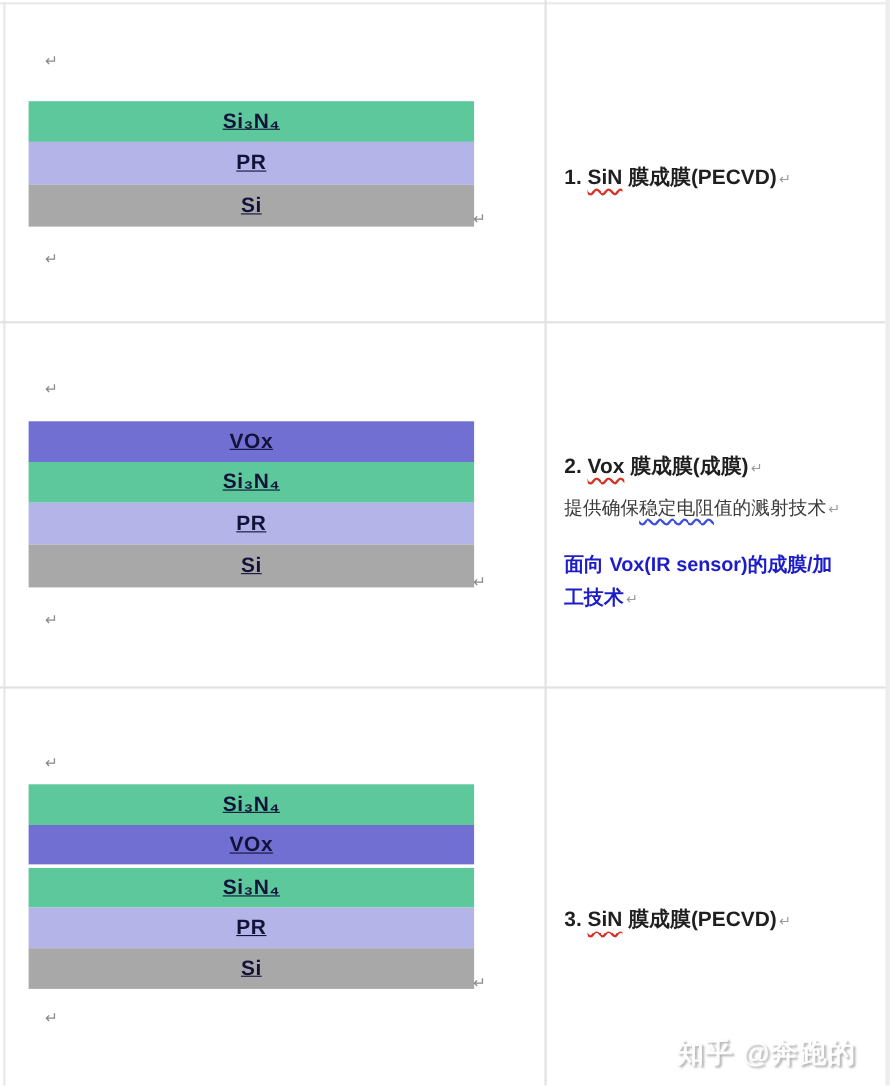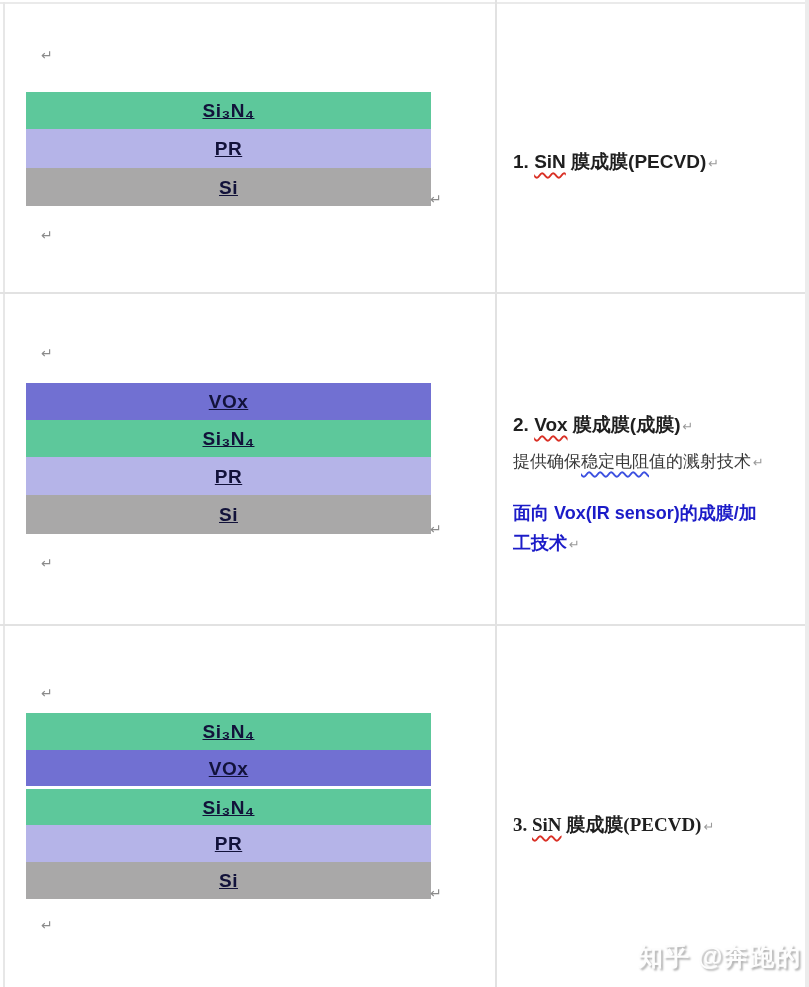--- a/index.html
+++ b/index.html
@@ -100,21 +100,21 @@
     font-size: 18px;
     font-weight: 700;
     color: #1c1cc8;
     line-height: 30px;
     width: 300px;
   }
 
   
   .watermark {
     position: absolute;
-    left: 638px;
+    left: 615px;
     top: 940px;
     font-size: 25px;
     font-weight: 700;
     letter-spacing: 1px;
     color: #fdfdfd;
     text-shadow: 2px 2px 2px #b4b4b4;
     white-space: nowrap;
   }
 </style>
 </head>
@@ -203,20 +203,20 @@
       </div>
       <div class="layer" style="height: 37px; background-color: rgb(169, 168, 168);">
         <span class="layer-label">Si</span>
       </div>
     </div>
     <span class="pmark" style="left:425px; top:260px;">↵</span>
     <span class="pmark" style="left:36px; top:292px;">↵</span>
   </div>
 
   <div class="cell cell-t3">
-    <div class="txt-block heading" style="top:188px;font-family:Liberation Serif, serif;">
+    <div class="txt-block heading" style="top:200px;">
       <span>3. </span><span class="wavy-red">SiN</span><span> 膜成膜(PECVD)</span><span class="pmark-inline">↵</span>
     </div>
   </div>
 
   <div class="watermark">知乎 @奔跑的</div>
 
 </div>
 
 </body></html>

